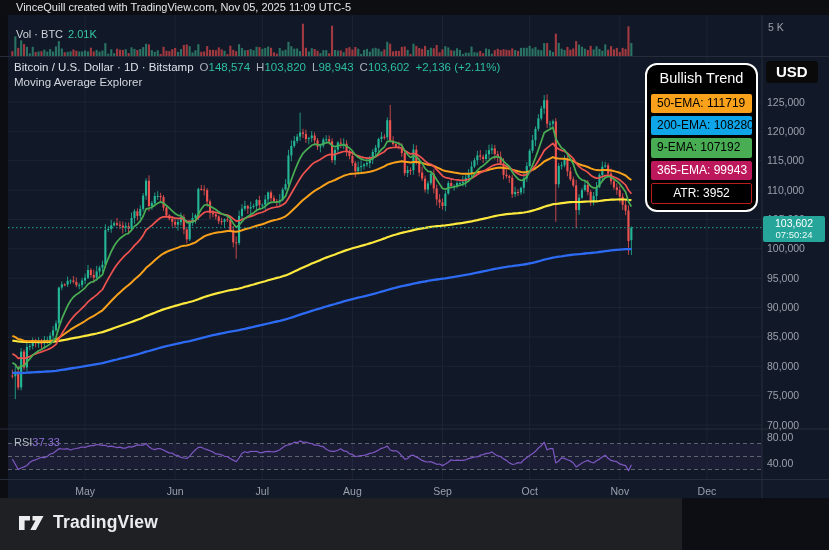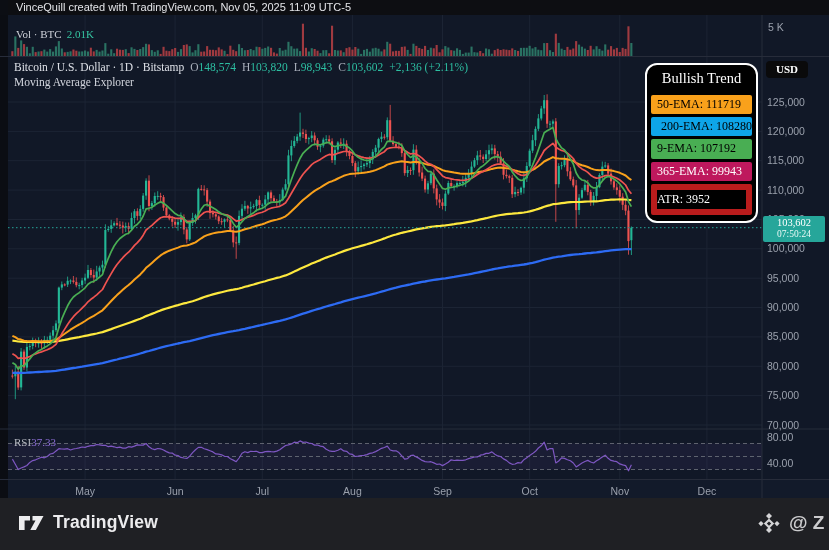--- a/index.html
+++ b/index.html
@@ -8,52 +8,52 @@
     position:relative; width:829px; height:550px; overflow:hidden;
     background:#0c0e14; font-family:"Liberation Sans", sans-serif;
     -webkit-font-smoothing:antialiased;
   }
   .header-bar {
     position:absolute; top:0; left:8px; width:829px; height:15px;
     background:#0d0e12; color:#e4e5e9; font-size:11px; line-height:15px;
     padding-left:8px; white-space:nowrap; z-index:5;
   }
   #chart-svg { position:absolute; top:0; left:0; z-index:1; }
-  .overlay { position:absolute; z-index:4;font-family:Liberation Serif, serif; }
+  .overlay { position:absolute; z-index:4; }
   .vol-label { top:28px; left:16px; font-size:11px; color:#cfd2da; white-space:nowrap; }
   .vol-label .val { color:#35c6a2; margin-left:5px; }
   .title-row { top:61px; left:14px; font-size:11.5px; color:#dde0e7; white-space:nowrap; }
   .title-row .k { color:#aab0bc; margin-left:6px; }
   .title-row .v { color:#2dbfa2; }
   .title-row .chg { color:#2dbfa2; margin-left:6px; }
   .indicator-row { top:76px; left:14px; font-size:11.5px; color:#d3d6de; }
   .rsi-label { top:436px; left:14px; font-size:11px; color:#b6b9c2; white-space:nowrap; }
   .rsi-label .val { color:#8e6fd8; margin-left:0; }
   .legend {
     top:63px; left:645px; width:113px; background:#000;
     border:2px solid #fff; border-radius:12px; padding:2px 3px 3px 3px;
   }
   .legend-title { color:#fff; font-size:14.5px; text-align:center; padding:3px 0 5px 0; }
   .chip {
     margin:3px 1px; padding:3px 0 3px 6px; font-size:12px; border-radius:2px;
     color:#000; line-height:1.1; white-space:nowrap;
   }
-  .chip.atr { text-align:left; padding-left:0; border:6px solid #b91c1c; }
+  .chip.atr { text-align:center; padding-left:0; border:1px solid #b91c1c; }
   .usd-pill {
-    top:61px; left:766px; background:#0a0a0b; color:#fff; font-size:11px;
+    top:61px; left:766px; background:#0a0a0b; color:#fff; font-size:15px;
     font-weight:bold; padding:2px 10px 3px 10px; border-radius:4px;
   }
   .price-badge {
     top:218px; left:763px; width:62px; background:#26a69a; color:#fff;
     border-radius:2px; text-align:center; padding:1px 0 2px 0;
   }
   .price-badge .p { font-size:10.5px; line-height:12px; }
   .price-badge .c { font-size:9.5px; line-height:11px; color:#eafaf7; }
   .footer {
-    position:absolute; top:498px; left:0; width:829px; height:52px;
+    position:absolute; top:498px; left:0; width:682px; height:52px;
     background:#1f2024; z-index:5; overflow:hidden;
   }
   .brand { position:absolute; left:18px; top:14px; display:flex; align-items:center; }
   .brand-text { color:#ececee; font-size:17.5px; font-weight:bold; margin-left:8px; letter-spacing:0.2px; }
   .watermark { position:absolute; left:756px; top:12px; display:flex; align-items:center; width:80px; }
   .watermark-text { color:#cbcbcd; font-size:19px; font-weight:bold; margin-left:7px; white-space:nowrap; }
 </style>
 </head>
 <body>
 

